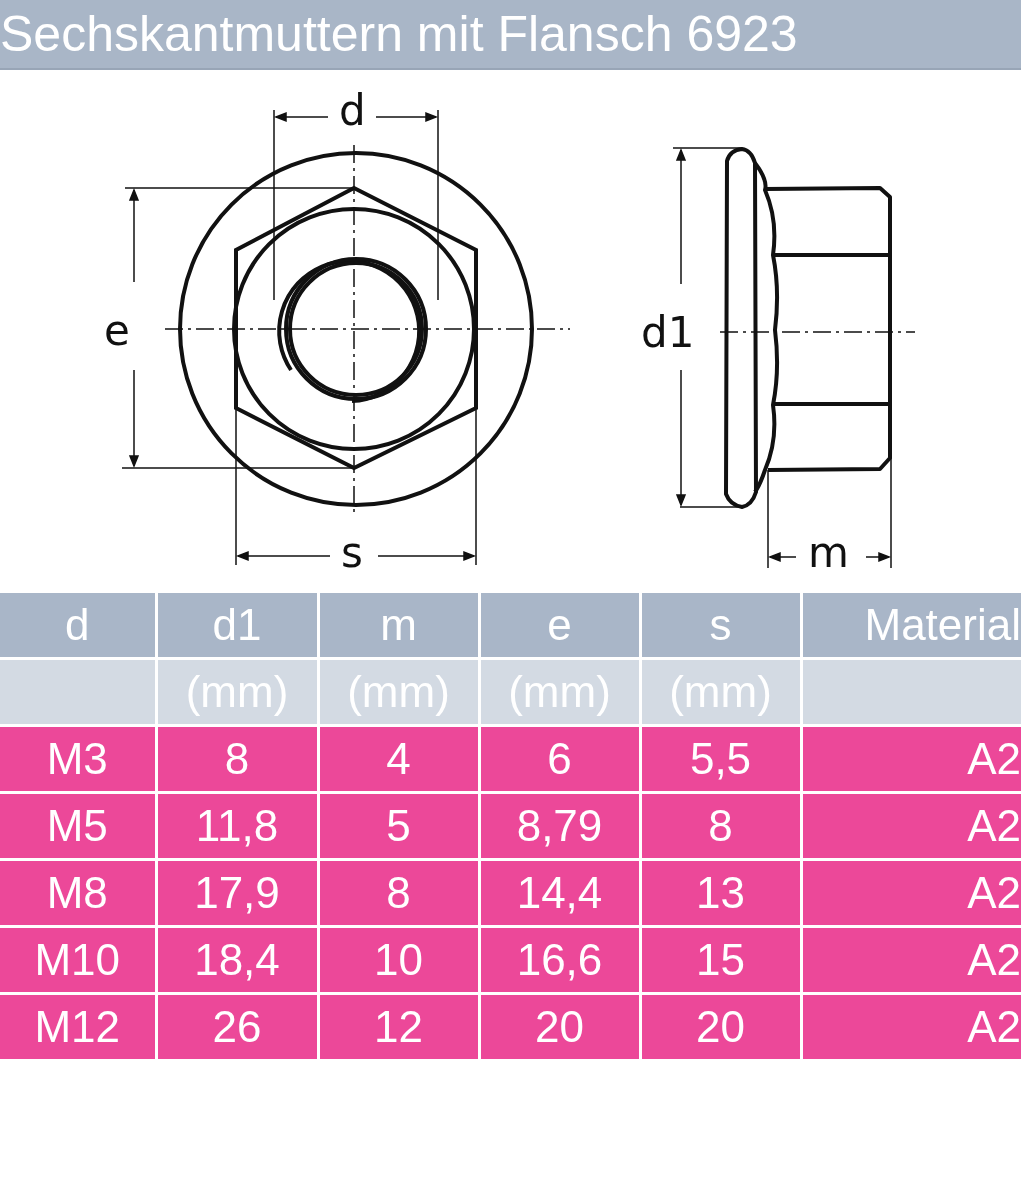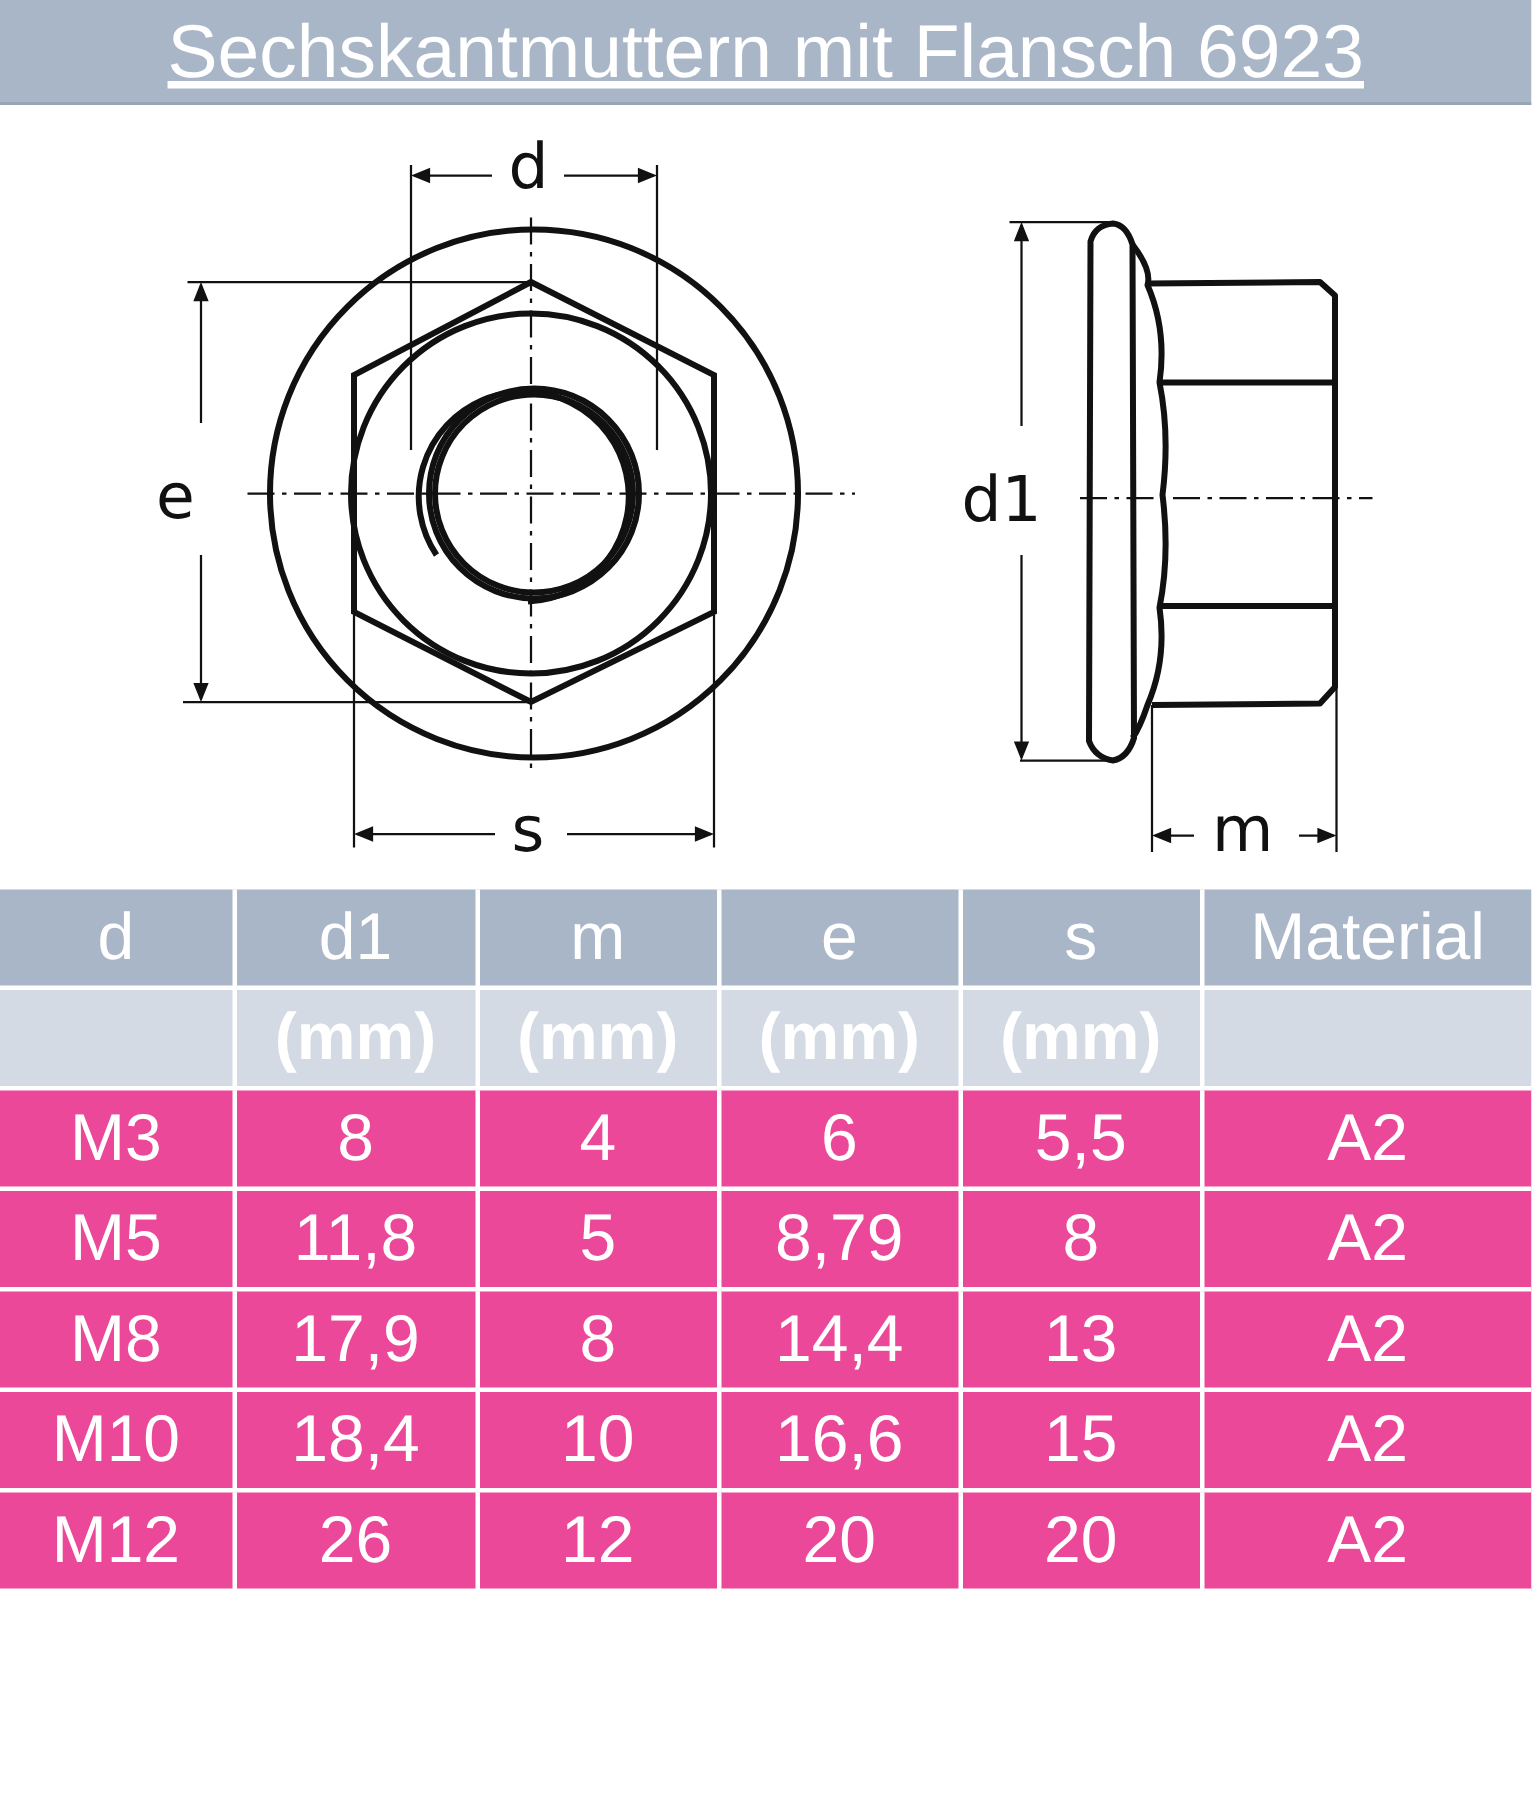--- a/index.html
+++ b/index.html
@@ -1,29 +1,29 @@
 <!DOCTYPE html>
 <html><head>
 <meta charset="utf-8">
 <style>
   html, body { margin:0; padding:0; }
   body { width:1021px; height:1200px; background:#ffffff; overflow:hidden; position:relative; font-family:"Liberation Sans", sans-serif; }
   .title-bar { position:absolute; left:0; top:0; width:1021px; height:68px; background:#a9b6c7; border-bottom:2px solid #98a5b6; }
-  .title-bar .title { position:absolute; left:0; width:100%; top:3px; text-align:center; color:#ffffff; font-size:50px; line-height:62px; letter-spacing:0px;text-decoration:underline; }
+  .title-bar .title { position:absolute; left:0; width:100%; top:3px; text-align:left; color:#ffffff; font-size:50px; line-height:62px; letter-spacing:0px; }
   .drawing { position:absolute; left:0; top:70px; width:1021px; height:520px; }
   .drawing svg { position:absolute; left:0; top:0; }
   .dim-label { position:absolute; font-family:"DejaVu Sans", sans-serif; font-size:42px; color:#111; line-height:1; }
   table.spec { position:absolute; left:0; top:593px; width:1021px; border-collapse:collapse; table-layout:fixed; }
   table.spec td, table.spec th { border:3px solid #ffffff; color:#ffffff; text-align:center; font-weight:normal; padding:0; font-size:44px; }
   table.spec th { background:#a9b6c8; height:64px; }
-  table.spec tr.units td { background:#d3dae3; height:64px;font-weight:bold; }
+  table.spec tr.units td { background:#d3dae3; height:64px; }
   table.spec tr.data td { background:#ec4899; height:64px; }
   table.spec tr:first-child th { border-top:none; }
   table.spec td:first-child, table.spec th:first-child { border-left:none; }
-  table.spec td:last-child, table.spec th:last-child { border-right:none; }
+  table.spec td:last-child, table.spec th:last-child { border-right:none;text-align:right; }
 </style>
 </head>
 <body>
 
 <div class="title-bar">
   <div class="title">Sechskantmuttern mit Flansch 6923</div>
 </div>
 
 <div class="drawing">
 

